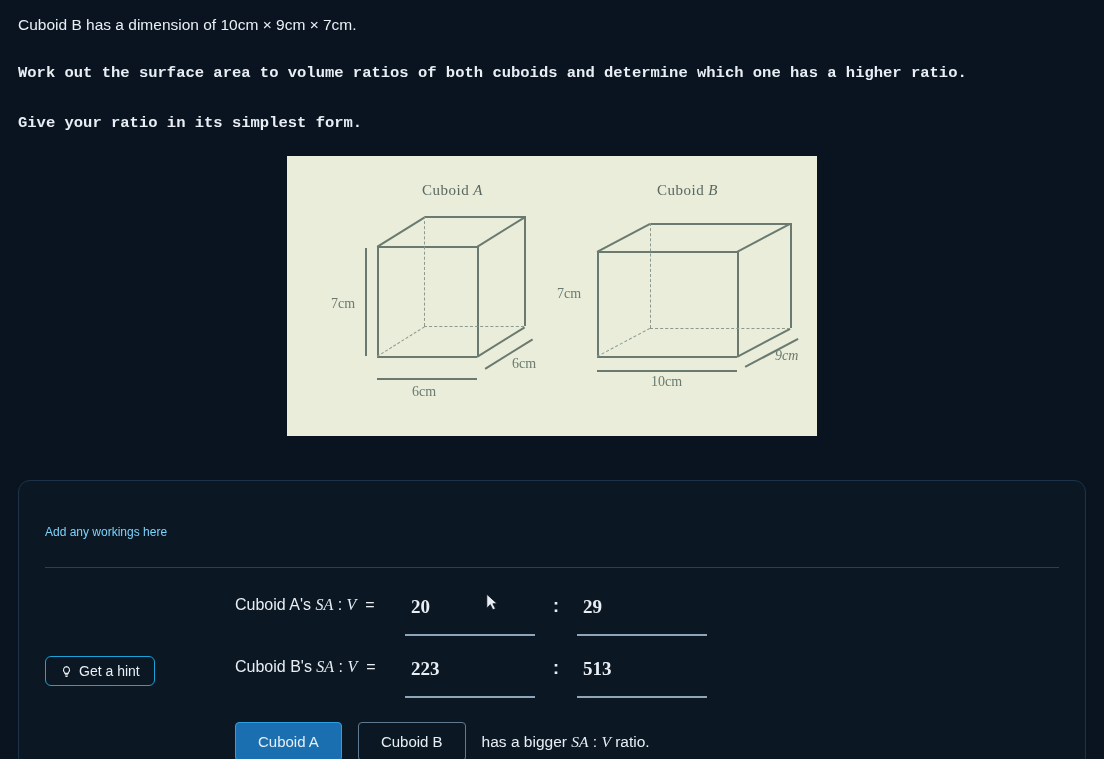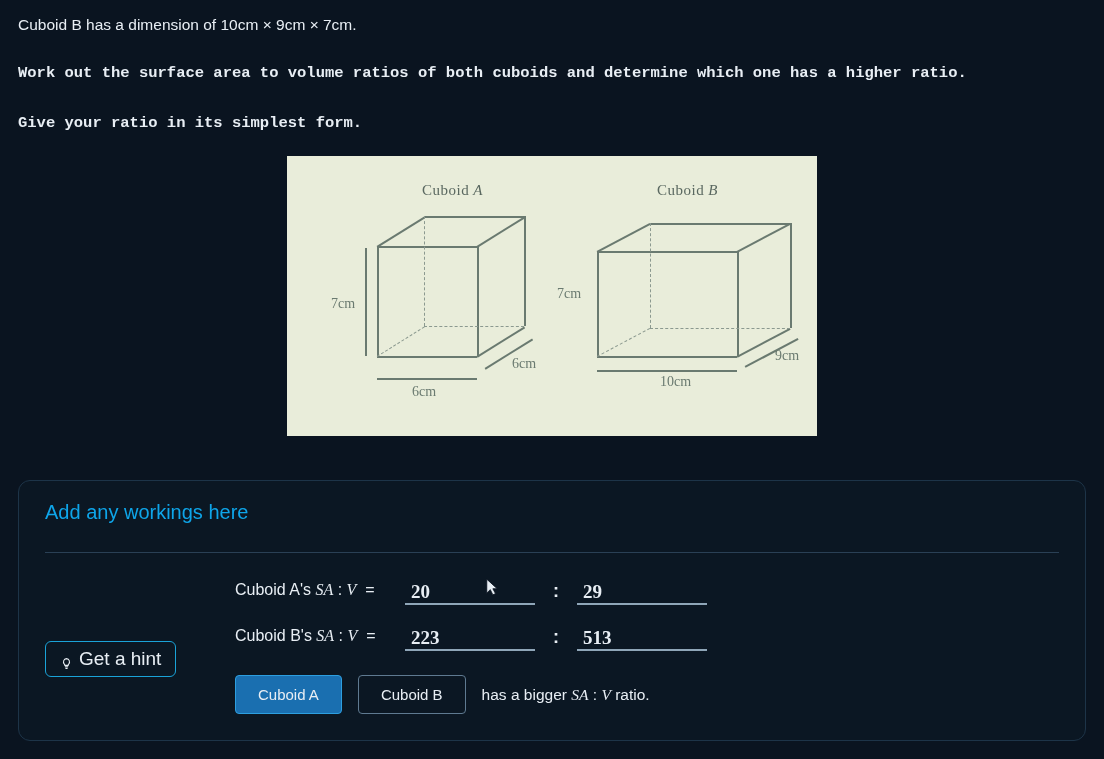--- a/index.html
+++ b/index.html
@@ -45,37 +45,37 @@
   .line.diag { height:1.5px; transform-origin: left center; }
 
   .answer-panel {
     margin-top: 40px;
     border: 1px solid #1d3448;
     border-radius: 12px;
     padding: 20px 26px 26px;
     background: rgba(15,30,45,0.25);
     position: relative;
   }
-  .workings-label { color: #0ea5e9; font-size: 20px; }
+  .workings-label { color: #7dd3fc; font-size: 12px; margin-top: 24px; }
   .workings-line { border: none; border-top: 1px solid #2a4055; margin-top: 28px; }
 
   .answer-grid {
     margin-top: 28px;
     display: flex;
     gap: 40px;
     align-items: flex-start;
   }
   .left-col { width: 150px; padding-top: 60px; }
   .hint-btn {
     border: 1.5px solid #1aa3d8;
     color: #e8eef4;
     background: transparent;
     border-radius: 6px;
     padding: 6px 14px;
-    font-size: 19px;
+    font-size: 14px;
     display: inline-flex;
     align-items: center;
     gap: 6px;
     cursor: pointer;
   }
   .bulb-icon { width:13px; height:13px; display:inline-block; }
   .right-col { flex: 1; position: relative; }
 
   .cursor-icon {
     position: absolute;
@@ -90,21 +90,21 @@
     align-items: flex-start;
     margin-bottom: 22px;
     font-size: 16px;
   }
   .ratio-row .lbl { width: 170px; }
   .mathit { font-family: Georgia, "Times New Roman", serif; font-style: italic; }
   .ratio-input {
     display: inline-block;
     min-width: 130px;
     border-bottom: 2px solid #8fa6b8;
-    padding: 0 6px 0;
+    padding: 0 6px 16px;
     font-family: Georgia, "Times New Roman", serif;
     font-size: 19px;
     font-weight: 600;
     text-align: left;
   }
   .colon-sep { margin: 0 18px; font-size: 18px; font-weight:600; }
 
   .choice-row {
     margin-top: 24px;
     display: flex;
@@ -181,23 +181,23 @@
     <div class="line h" style="left:363px; top:67px; width:140px;"></div>
     
     <div class="line v" style="left:503px; top:67px; height:105px;"></div>
     <div class="line diag" style="left:450px; top:200px; width:60px; transform:rotate(-28deg);"></div>
     
     <div class="line d v" style="left:363px; top:67px; height:105px;"></div>
     <div class="line d h" style="left:363px; top:172px; width:140px;"></div>
     <div class="line diag d" style="left:310px; top:200px; width:60px; transform:rotate(-28deg); border-top:1.5px dashed #8b998f; background:transparent; height:0;"></div>
     
     <span class="dim-label" style="left:270px; top:130px;">7cm</span>
-    <span class="dim-label" style="left:373px; top:218px;">10cm</span>
+    <span class="dim-label" style="left:364px; top:218px;">10cm</span>
     <div class="line h" style="left:310px; top:214px; width:140px;"></div>
-    <span class="dim-label" style="left:488px; top:192px;">9cm</span>
+    <span class="dim-label" style="left:488px; top:192px;font-style:italic;">9cm</span>
     <div class="line diag" style="left:458px; top:210px; width:60px; transform:rotate(-28deg);"></div>
   </div>
 </div>
 
 <div class="answer-panel">
   <div class="workings-label">Add any workings here</div>
   <hr class="workings-line">
 
   <div class="answer-grid">
     <div class="left-col">

